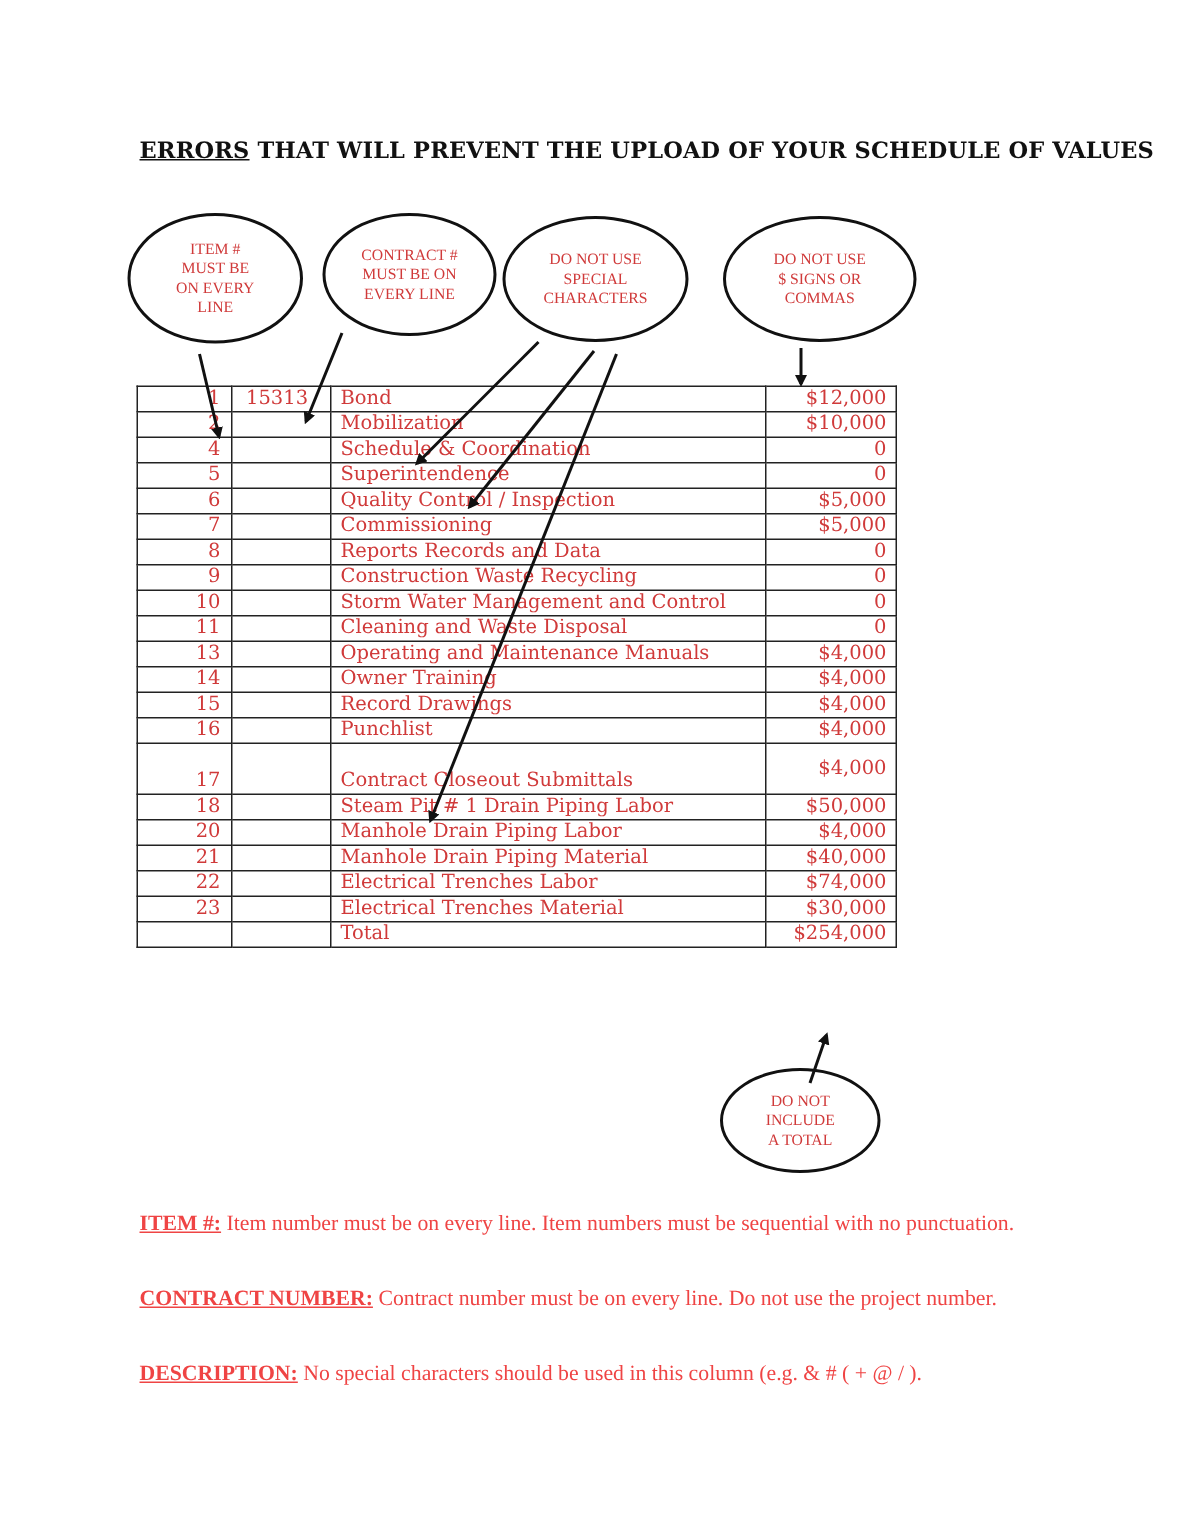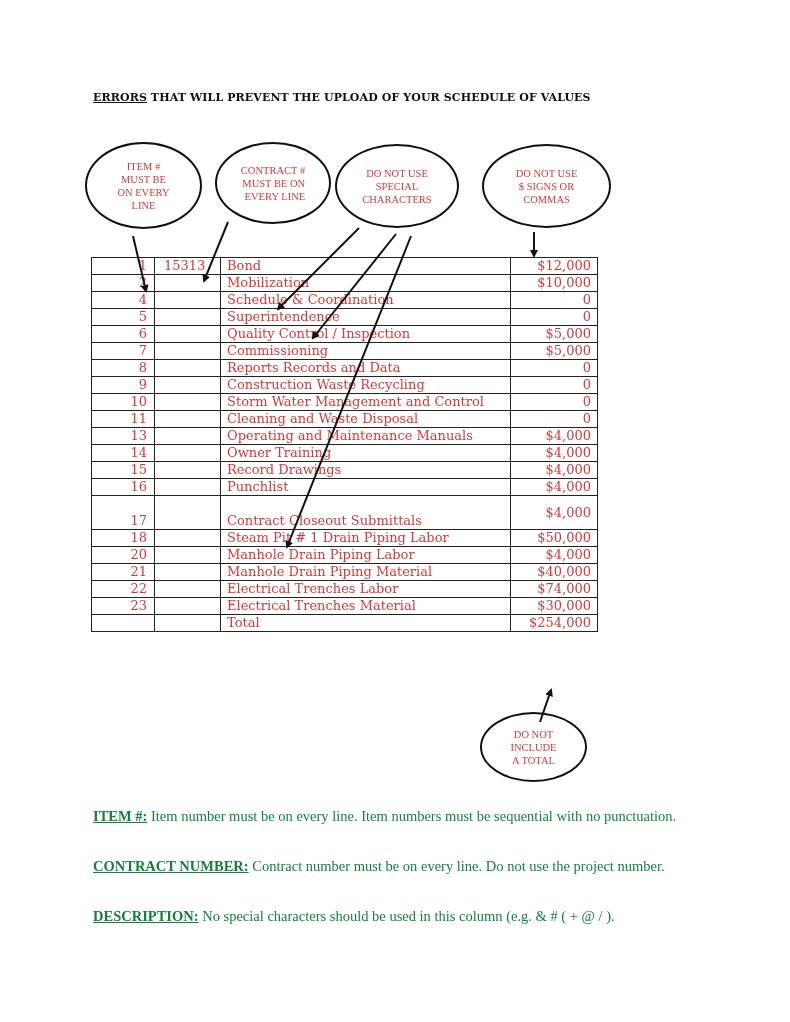--- a/index.html
+++ b/index.html
@@ -1,19 +1,19 @@
 <!DOCTYPE html>
 <html><head>
   <meta charset="utf-8">
   <style>
     html, body { margin: 0; padding: 0; background: #ffffff; }
     body { width: 790px; height: 1022px; position: relative; overflow: hidden; font-family: "DejaVu Serif", serif; }
     .page-title {
       position: absolute; left: 93px; top: 91px;
-      font-family: "DejaVu Serif", serif; font-weight: bold; font-size: 11px; color: #111;
+      font-family: "DejaVu Serif", serif; font-weight: bold; font-size: 15px; color: #111;
       letter-spacing: 0.1px; white-space: nowrap;
     }
     .page-title .u { text-decoration: underline; }
     .bubble {
       position: absolute; border: 2px solid #111; border-radius: 50%;
       display: flex; align-items: center; justify-content: center; text-align: center;
       font-family: "Liberation Serif", serif; font-size: 10.5px; line-height: 13px; color: #d03a3a;
       box-sizing: border-box; white-space: pre-line;
     }
     .sov-table {
@@ -25,34 +25,34 @@
     }
     .sov-table td.c-item { width: 49px; text-align: right; padding-right: 7px; }
     .sov-table td.c-contract { width: 50px; text-align: left; padding-left: 9px; margin-left: 11px; }
     .sov-table td.c-desc { width: 277px; text-align: left; padding-left: 6px; }
     .sov-table td.c-amt { width: 66px; text-align: right; padding-right: 6px; padding-left: 14px; }
     .sov-table tr.tall td { height: 33px; }
     .sov-table tr.tall td.c-amt { vertical-align: middle; }
     .arrows { position: absolute; left: 0; top: 0; width: 790px; height: 1022px; pointer-events: none; }
     .note {
       position: absolute; left: 93px; width: 600px;
-      font-family: "Liberation Serif", serif; font-size: 14.5px; line-height: 17px; color: #15803d;
+      font-family: "Liberation Serif", serif; font-size: 14.5px; line-height: 17px; color: #ef4444;
     }
     .note .lbl { font-weight: bold; text-decoration: underline; }
   </style>
 </head>
 <body>
 
 <div class="page-title"><span class="u">ERRORS</span><span> THAT WILL PREVENT THE UPLOAD OF YOUR SCHEDULE OF VALUES</span></div>
 
 <div class="bubble" style="left:85px; top:142px; width:117px; height:87px;">ITEM #
 MUST BE
 ON EVERY
 LINE</div>
-<div class="bubble" style="left:215px; top:142px; width:116px; height:82px;text-align:right;">CONTRACT #
+<div class="bubble" style="left:215px; top:142px; width:116px; height:82px;">CONTRACT #
 MUST BE ON
 EVERY LINE</div>
 <div class="bubble" style="left:335px; top:144px; width:124px; height:84px;">DO NOT USE
 SPECIAL
 CHARACTERS</div>
 <div class="bubble" style="left:482px; top:144px; width:129px; height:84px;">DO NOT USE
 $ SIGNS OR
 COMMAS</div>
 <div class="bubble" style="left:480px; top:712px; width:107px; height:70px;">DO NOT
 INCLUDE

